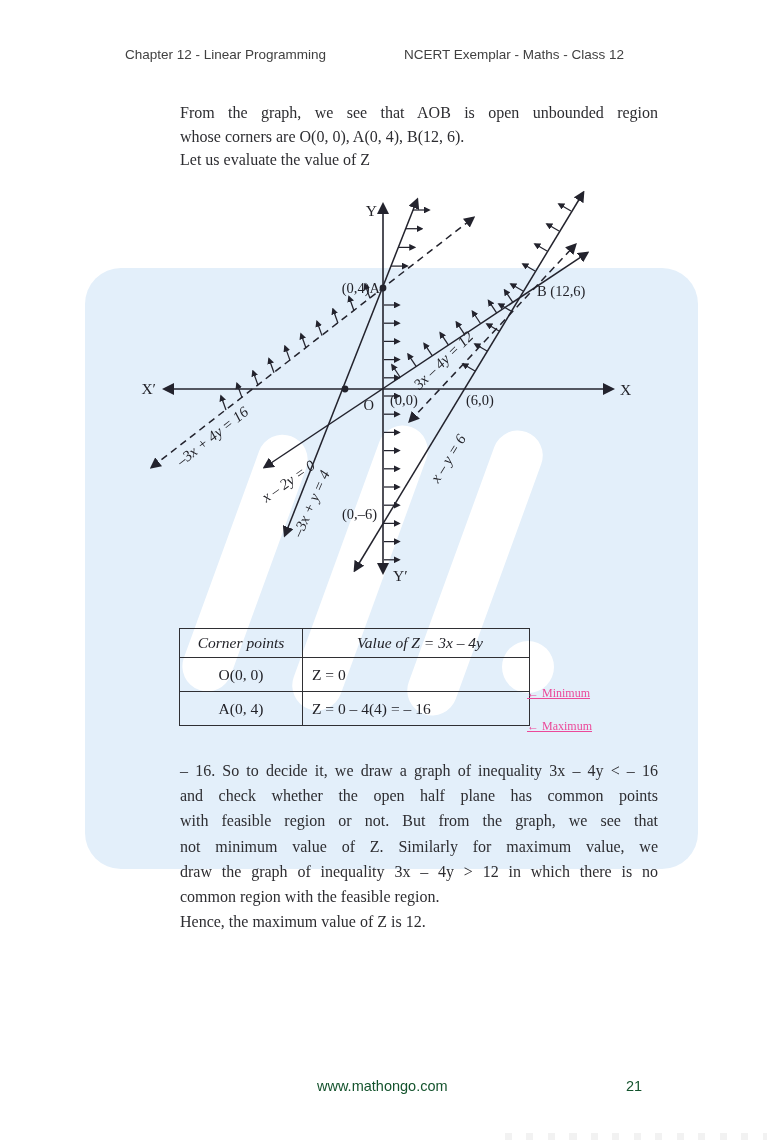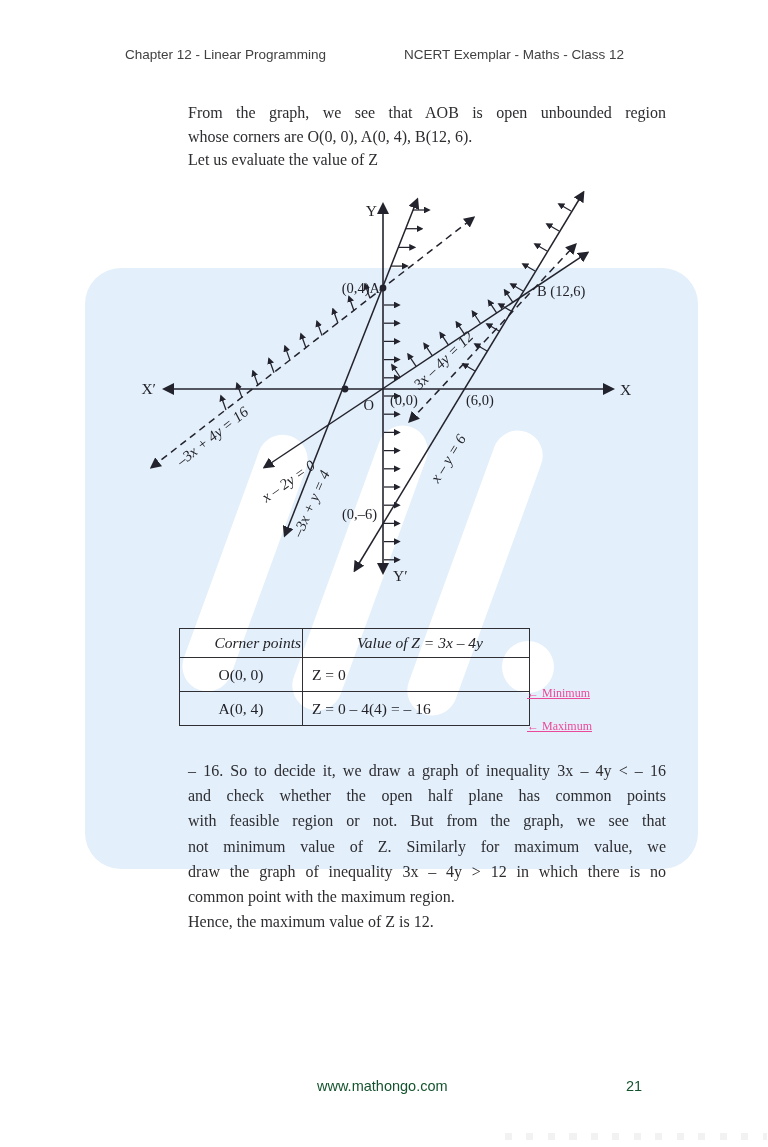--- a/index.html
+++ b/index.html
@@ -10,35 +10,35 @@
   
   .hdr{font-family:"Liberation Sans",sans-serif;font-size:13.5px;color:#414141;}
   .ftr{font-family:"Liberation Sans",sans-serif;font-size:14.5px;color:#14532d;}
 
   
   .panel{left:85px;top:268px;width:613px;height:601px;background:#e3effa;border-radius:36px;overflow:hidden;}
   .wm-stripe{position:absolute;background:#ffffff;border-radius:26px;width:50px;}
   .wm-dot{position:absolute;background:#ffffff;border-radius:50%;width:52px;height:52px;}
 
   
-  .para{width:478px;font-size:16px;line-height:23.6px;color:#2d2d31;margin-left:8px;}
+  .para{width:478px;font-size:16px;line-height:23.6px;color:#2d2d31;}
   .para2{line-height:25.2px;}
   .jline{text-align:justify;text-align-last:justify;}
   .nline{text-align:left;}
 
   
   svg.graph{left:0;top:0;pointer-events:none;}
   .gtext{font-family:"Liberation Serif",serif;font-size:14.5px;fill:#222228;}
   .geq{font-family:"Liberation Serif",serif;font-style:italic;font-size:15px;fill:#222228;}
   .gaxis{font-family:"Liberation Serif",serif;font-size:15.5px;fill:#222228;}
 
   
   .tbl{border-collapse:collapse;font-size:15.5px;color:#222228;}
   .tbl td,.tbl th{border:1.6px solid #2f2f33;background:transparent;}
-  .tbl th{font-style:italic;font-weight:normal;height:26px;text-align:right;}
+  .tbl th{font-style:italic;font-weight:normal;height:26px;}
   .tbl td{height:31px;margin-top:39px;}
   .c1{width:120px;text-align:center;}
   .c2{width:216px;text-align:left;padding-left:9px;}
   .annot{font-size:12px;color:#ec4899;text-decoration:underline;}
 
   
   .dots{left:505px;top:1133px;width:262px;height:7px;
         background:repeating-linear-gradient(90deg,#f2f2f2 0 7px,transparent 7px 21.5px);}
 </style>
 </head>
@@ -170,21 +170,21 @@
     </table>
   <div class="abs annot" style="left:527px;top:686px;">← Minimum</div>
   <div class="abs annot" style="left:527px;top:719px;">← Maximum</div>
 
   <div class="abs para para2" style="left:180px;top:758px;">
     <div class="jline">– 16. So to decide it, we draw a graph of inequality 3x – 4y &lt; – 16</div>
     <div class="jline">and check whether the open half plane has common points</div>
     <div class="jline">with feasible region or not. But from the graph, we see that</div>
     <div class="jline">not minimum value of Z. Similarly for maximum value, we</div>
     <div class="jline">draw the graph of inequality 3x – 4y &gt; 12 in which there is no</div>
-    <div class="nline">common point with the maximum region.</div>
+    <div class="nline">common region with the feasible region.</div>
     <div class="nline">Hence, the maximum value of Z is 12.</div>
   </div>
 
   <span class="abs ftr" style="left:317px;top:1078px;">www.mathongo.com</span>
   <span class="abs ftr" style="left:626px;top:1078px;">21</span>
 
   <div class="abs dots"></div>
 </div>
 
 </body></html>

